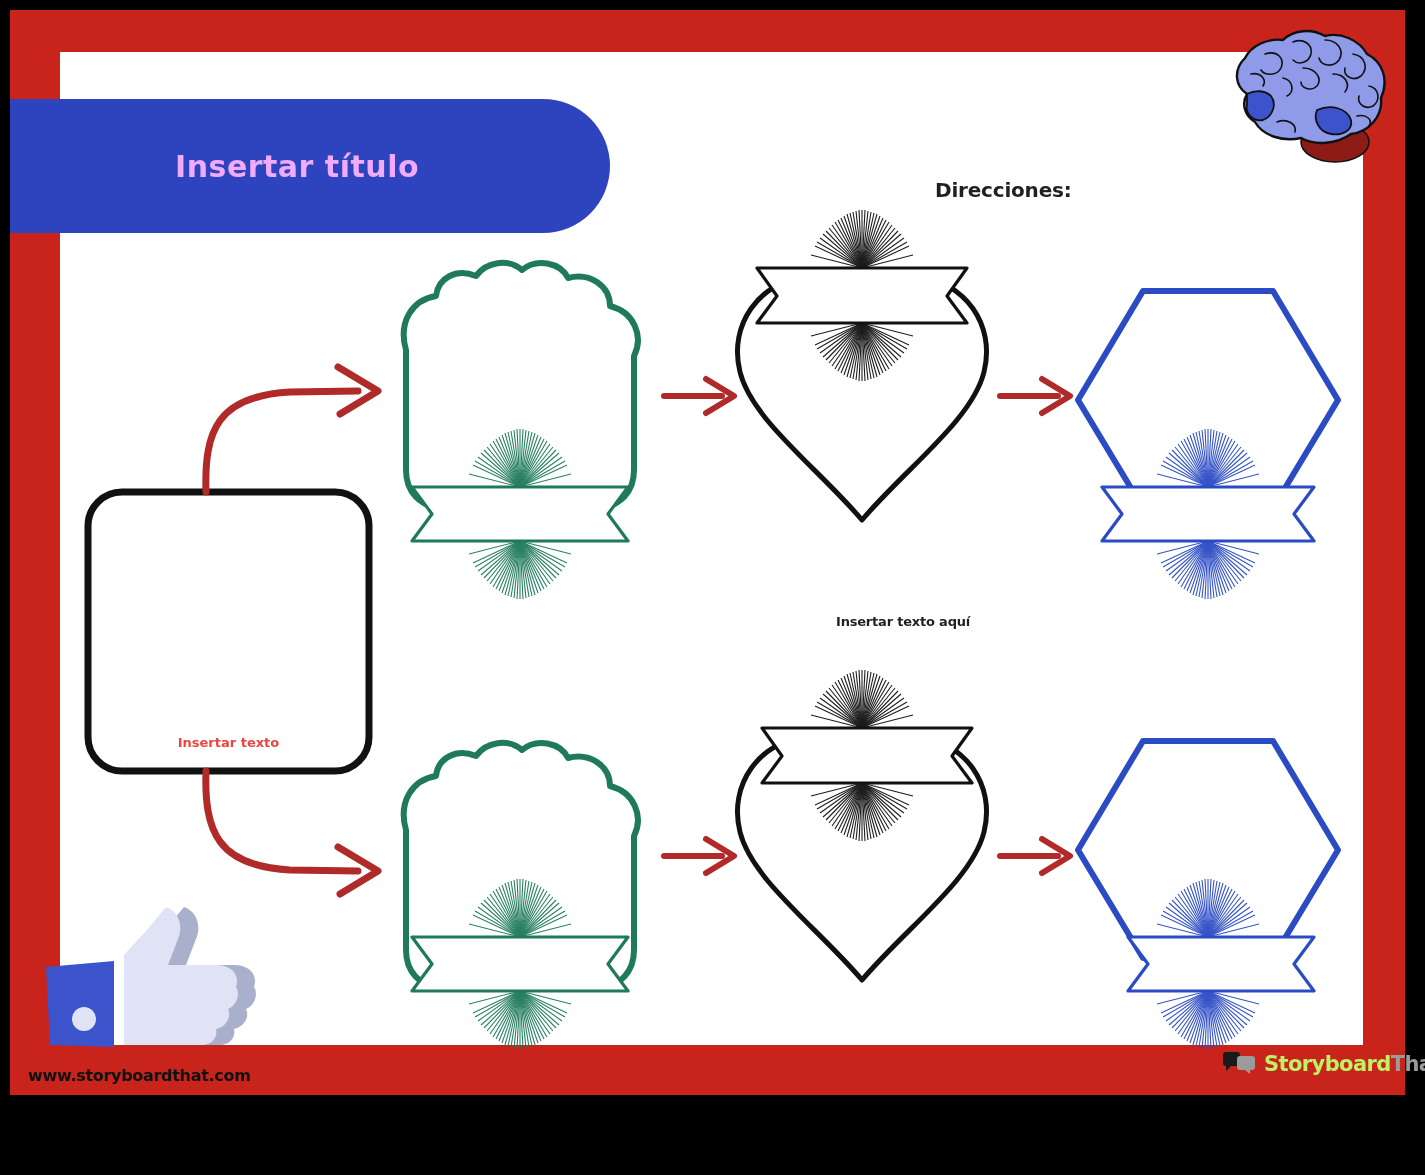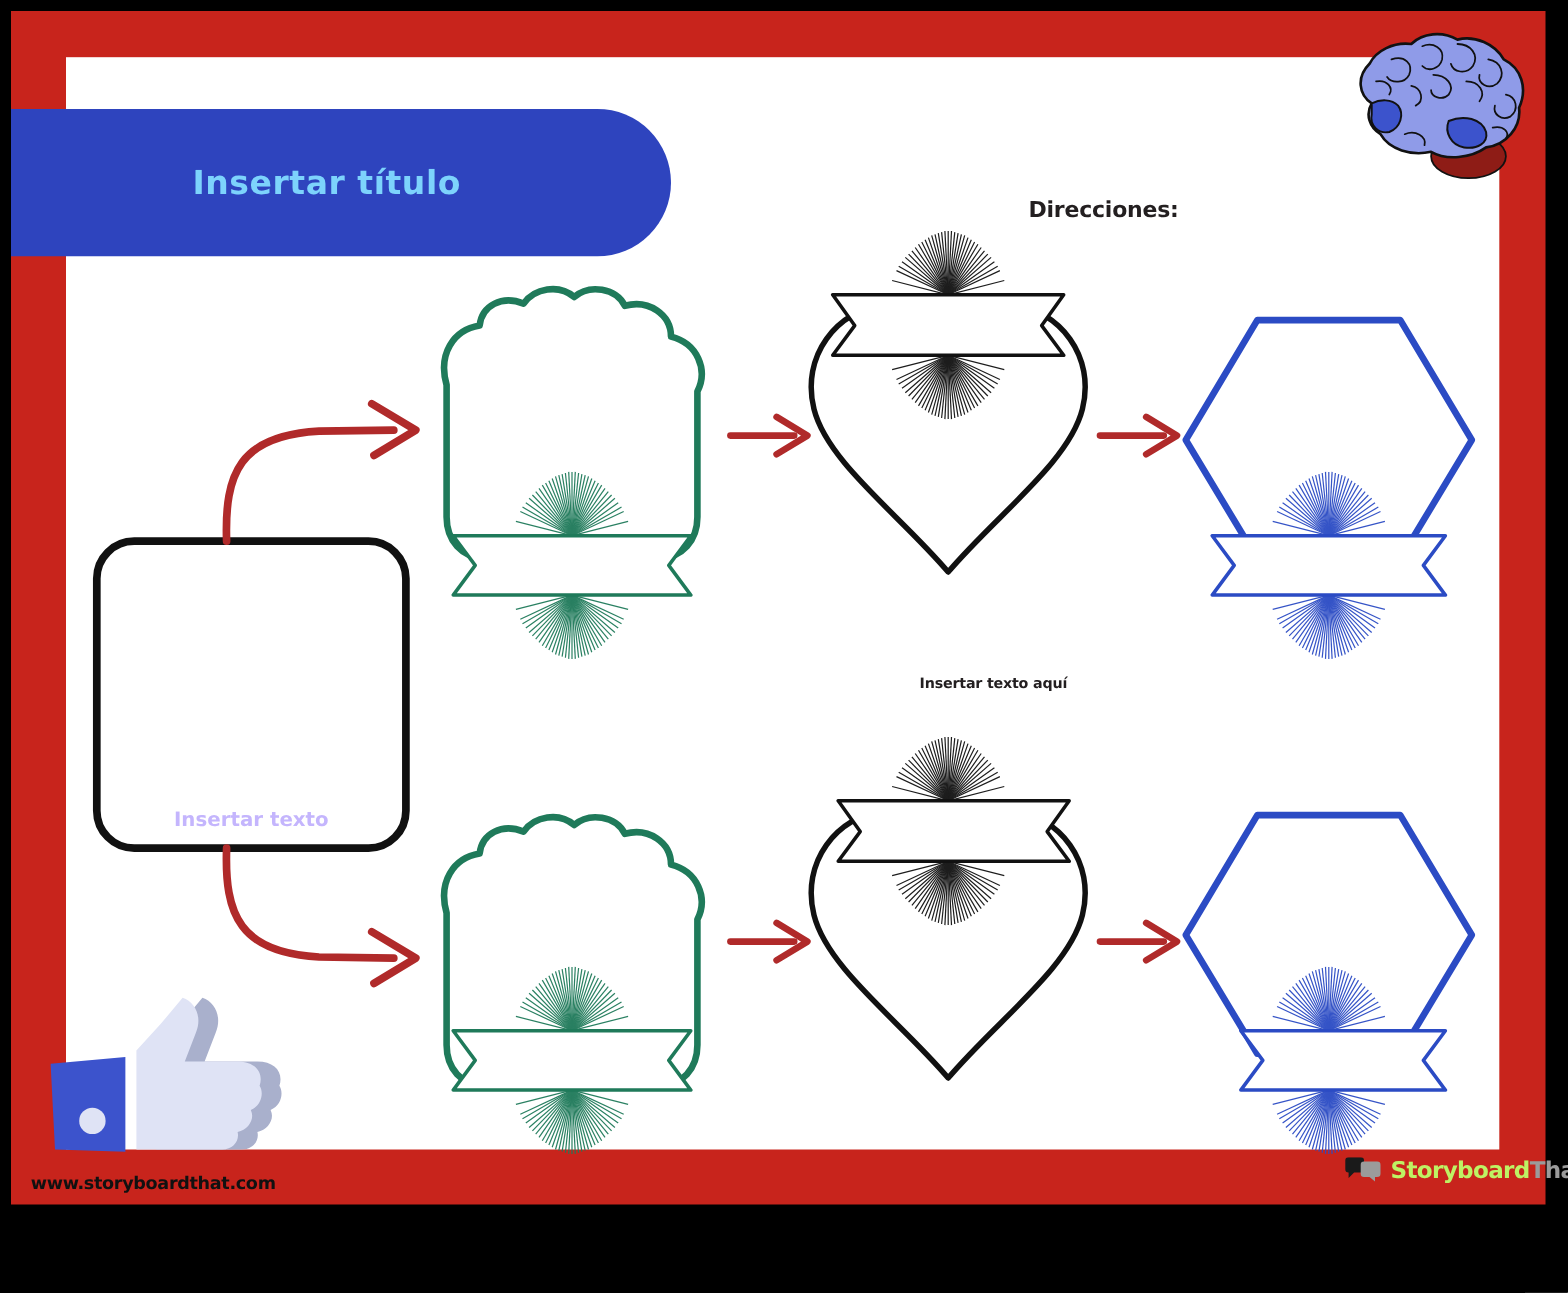--- a/index.html
+++ b/index.html
@@ -48,21 +48,21 @@
     left: 10px;
     top: 99px;
     width: 600px;
     height: 134px;
     background: #2E44BE;
     border-radius: 0 70px 70px 0;
     display: flex;
     align-items: center;
   }
   .title-text {
-    color: #7dd3fc;
+    color: #f0abfc;
     font-size: 30px;
     font-weight: bold;
     letter-spacing: 0.5px;
     margin-left: 165px;
     font-family: "DejaVu Sans", sans-serif;
   }
 
   
   .directions-label {
     position: absolute;
@@ -144,23 +144,23 @@
     left: 0; top: 0;
     width: 1425px; height: 1175px;
     pointer-events: none;
   }
 
   .shape-slot { position: absolute; }
   .shape-label {
     position: absolute;
     width: 100%;
     text-align: center;
-    font-size: 18px;
-    font-weight: bold;
-    color: #c4b5fd;
+    font-size: 13px;
+    font-weight: bold;
+    color: #ef4444;
     font-family: "DejaVu Sans", sans-serif;
   }
 </style>
 </head>
 <body>
 
 <div id="poster">
 
   <div class="red-frame"></div>
 

